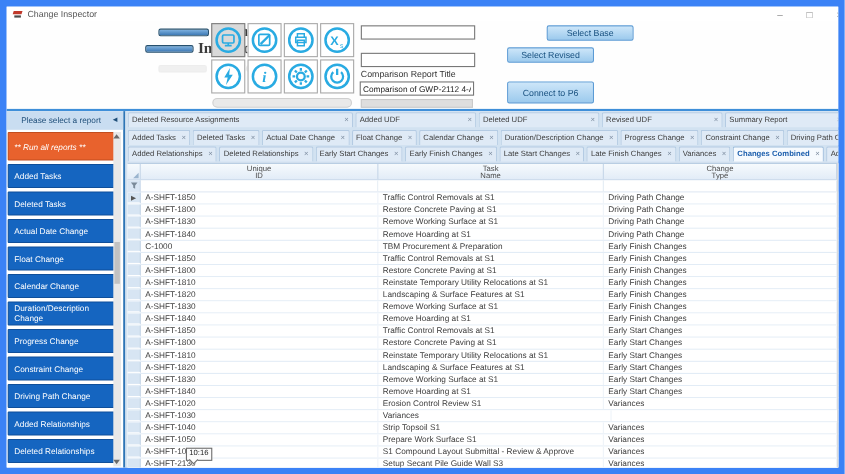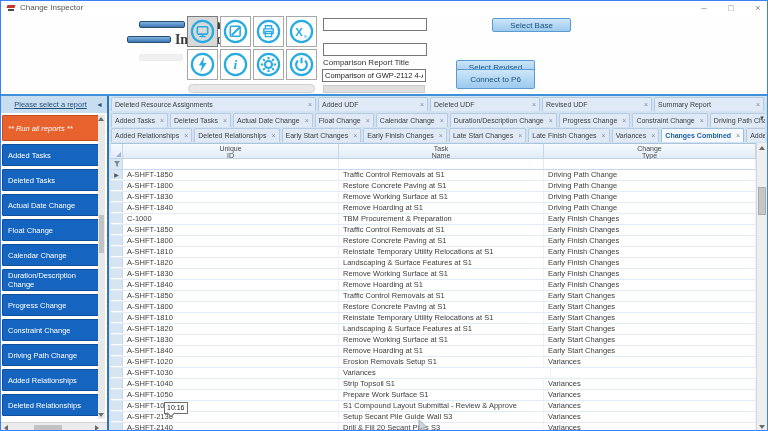--- a/index.html
+++ b/index.html
@@ -1,17 +1,17 @@
 <!DOCTYPE html>
 <html><head>
 <meta charset="utf-8">
 <style>
   * { margin:0; padding:0; box-sizing:border-box; }
   html,body { width:768px; height:431px; font-family:"Liberation Sans", sans-serif; background:#fff; }
-  .window { position:relative; width:768px; height:431px; background:#fff; overflow:hidden; border:1px solid #3b82f6; }
+  .window { position:relative; width:768px; height:431px; background:#fff; overflow:hidden; border:6px solid #3b82f6; }
 
   
   .titlebar { position:absolute; left:0; top:0; width:768px; height:13px; background:#fff; display:flex; align-items:center; }
   .appicon { width:8px; height:8px; margin:0 5px 0 6px; position:relative; }
   .appicon::before { content:""; position:absolute; left:0; top:1px; width:8px; height:3px; background:#c0392b; transform:skewX(-18deg); }
   .appicon::after { content:""; position:absolute; left:1px; top:5px; width:6px; height:2px; background:#4a4a4a; }
   .title-text { font-size:8px; color:#555; }
   .win-controls { position:absolute; right:6px; top:0; height:13px; display:flex; gap:17px; align-items:center; }
   .win-btn { font-size:9px; color:#888; width:10px; text-align:center; cursor:default; }
 
@@ -34,32 +34,32 @@
 
   .tb-input { position:absolute; height:13px; width:104px; border:1px solid #777; background:#fff; font-size:7.5px; padding:0 2px; color:#222; font-family:"Liberation Sans", sans-serif; }
   .in1 { left:322px; top:4px; }
   .in2 { left:322px; top:29px; }
   .in3 { left:321px; top:55px; }
   .fld-label { position:absolute; left:322px; top:44px; font-size:8px; color:#333; }
   .graybar { position:absolute; left:322px; top:71px; width:102px; height:8px; background:#dedede; border:1px solid #cacaca; }
 
   .blue-btn { position:absolute; width:79px; height:14px; background:linear-gradient(#cde6f9,#9ccaed); border:1px solid #5b9bd5; border-radius:2px; font-size:8px; color:#17507f; display:flex; align-items:center; justify-content:center; cursor:pointer; }
   .bb1 { left:455px; top:4px;margin-left:36px; }
-  .bb2 { left:455px; top:46px; }
+  .bb2 { left:455px; top:24px; }
   .bb3 { left:455px; top:55px; height:20px; }
 
   .toolbar-sep { position:absolute; left:0; top:93px; width:768px; height:2px; background:#3f8fd9; }
 
   
   .body { position:absolute; left:0; top:95px; width:768px; height:336px; display:flex; }
 
   
   .sidebar { position:relative; width:108px; height:336px; background:#fff; border-right:2px solid #2e75b6; }
   .sb-header { height:17px; background:#c9ddf1; color:#1f4e79; font-size:7.5px; display:flex; align-items:center; padding:0 4px; }
-  .sb-header .hdr-text { flex:1; text-align:center;text-decoration:underline; }
+  .sb-header .hdr-text { flex:1; text-align:center; }
   .pin { font-size:7px; color:#1f4e79; cursor:pointer; }
   .sb-list { position:absolute; left:0; top:19px; width:100px; height:302px; overflow:hidden; }
   .sb-btn { height:22px; margin:0 1px 3px 1px; background:#1565c0; color:#fff; font-size:7.5px; display:flex; align-items:center; padding:0 5px; border:1px solid #0f4f9a; border-radius:1px; cursor:pointer; }
   .sb-btn.accent { background:#e8622d; border-color:#c24d1e; height:26px;font-style:italic; }
   .sb-vscroll { position:absolute; right:2px; top:19px; width:7px; height:304px; background:#e8e8e8; }
   .sb-vthumb { position:absolute; left:1px; top:100px; width:5px; height:38px; background:#c2c2c2; }
   .sb-hscroll { position:absolute; left:0; bottom:0; width:106px; height:10px; background:#ececec; border-top:1px solid #d5d5d5; }
   .sb-hthumb { position:absolute; left:33px; top:2px; width:28px; height:6px; background:#c2c2c2; }
 
   
@@ -471,21 +471,21 @@
             </div>
             <div class="trow">
               <div class="td-rh"></div>
               <div class="td c-id">A-SHFT-1840</div>
               <div class="td c-task">Remove Hoarding at S1</div>
               <div class="td c-type">Early Start Changes</div>
             </div>
             <div class="trow">
               <div class="td-rh"></div>
               <div class="td c-id">A-SHFT-1020</div>
-              <div class="td c-task">Erosion Removals Setup S1</div>
+              <div class="td c-task">Erosion Control Review S1</div>
               <div class="td c-type">Variances</div>
             </div>
             <div class="trow">
               <div class="td-rh"></div>
               <div class="td c-id">A-SHFT-1030</div>
               <div class="td c-type">Variances</div>
             </div>
             <div class="trow">
               <div class="td-rh"></div>
               <div class="td c-id">A-SHFT-1040</div>

